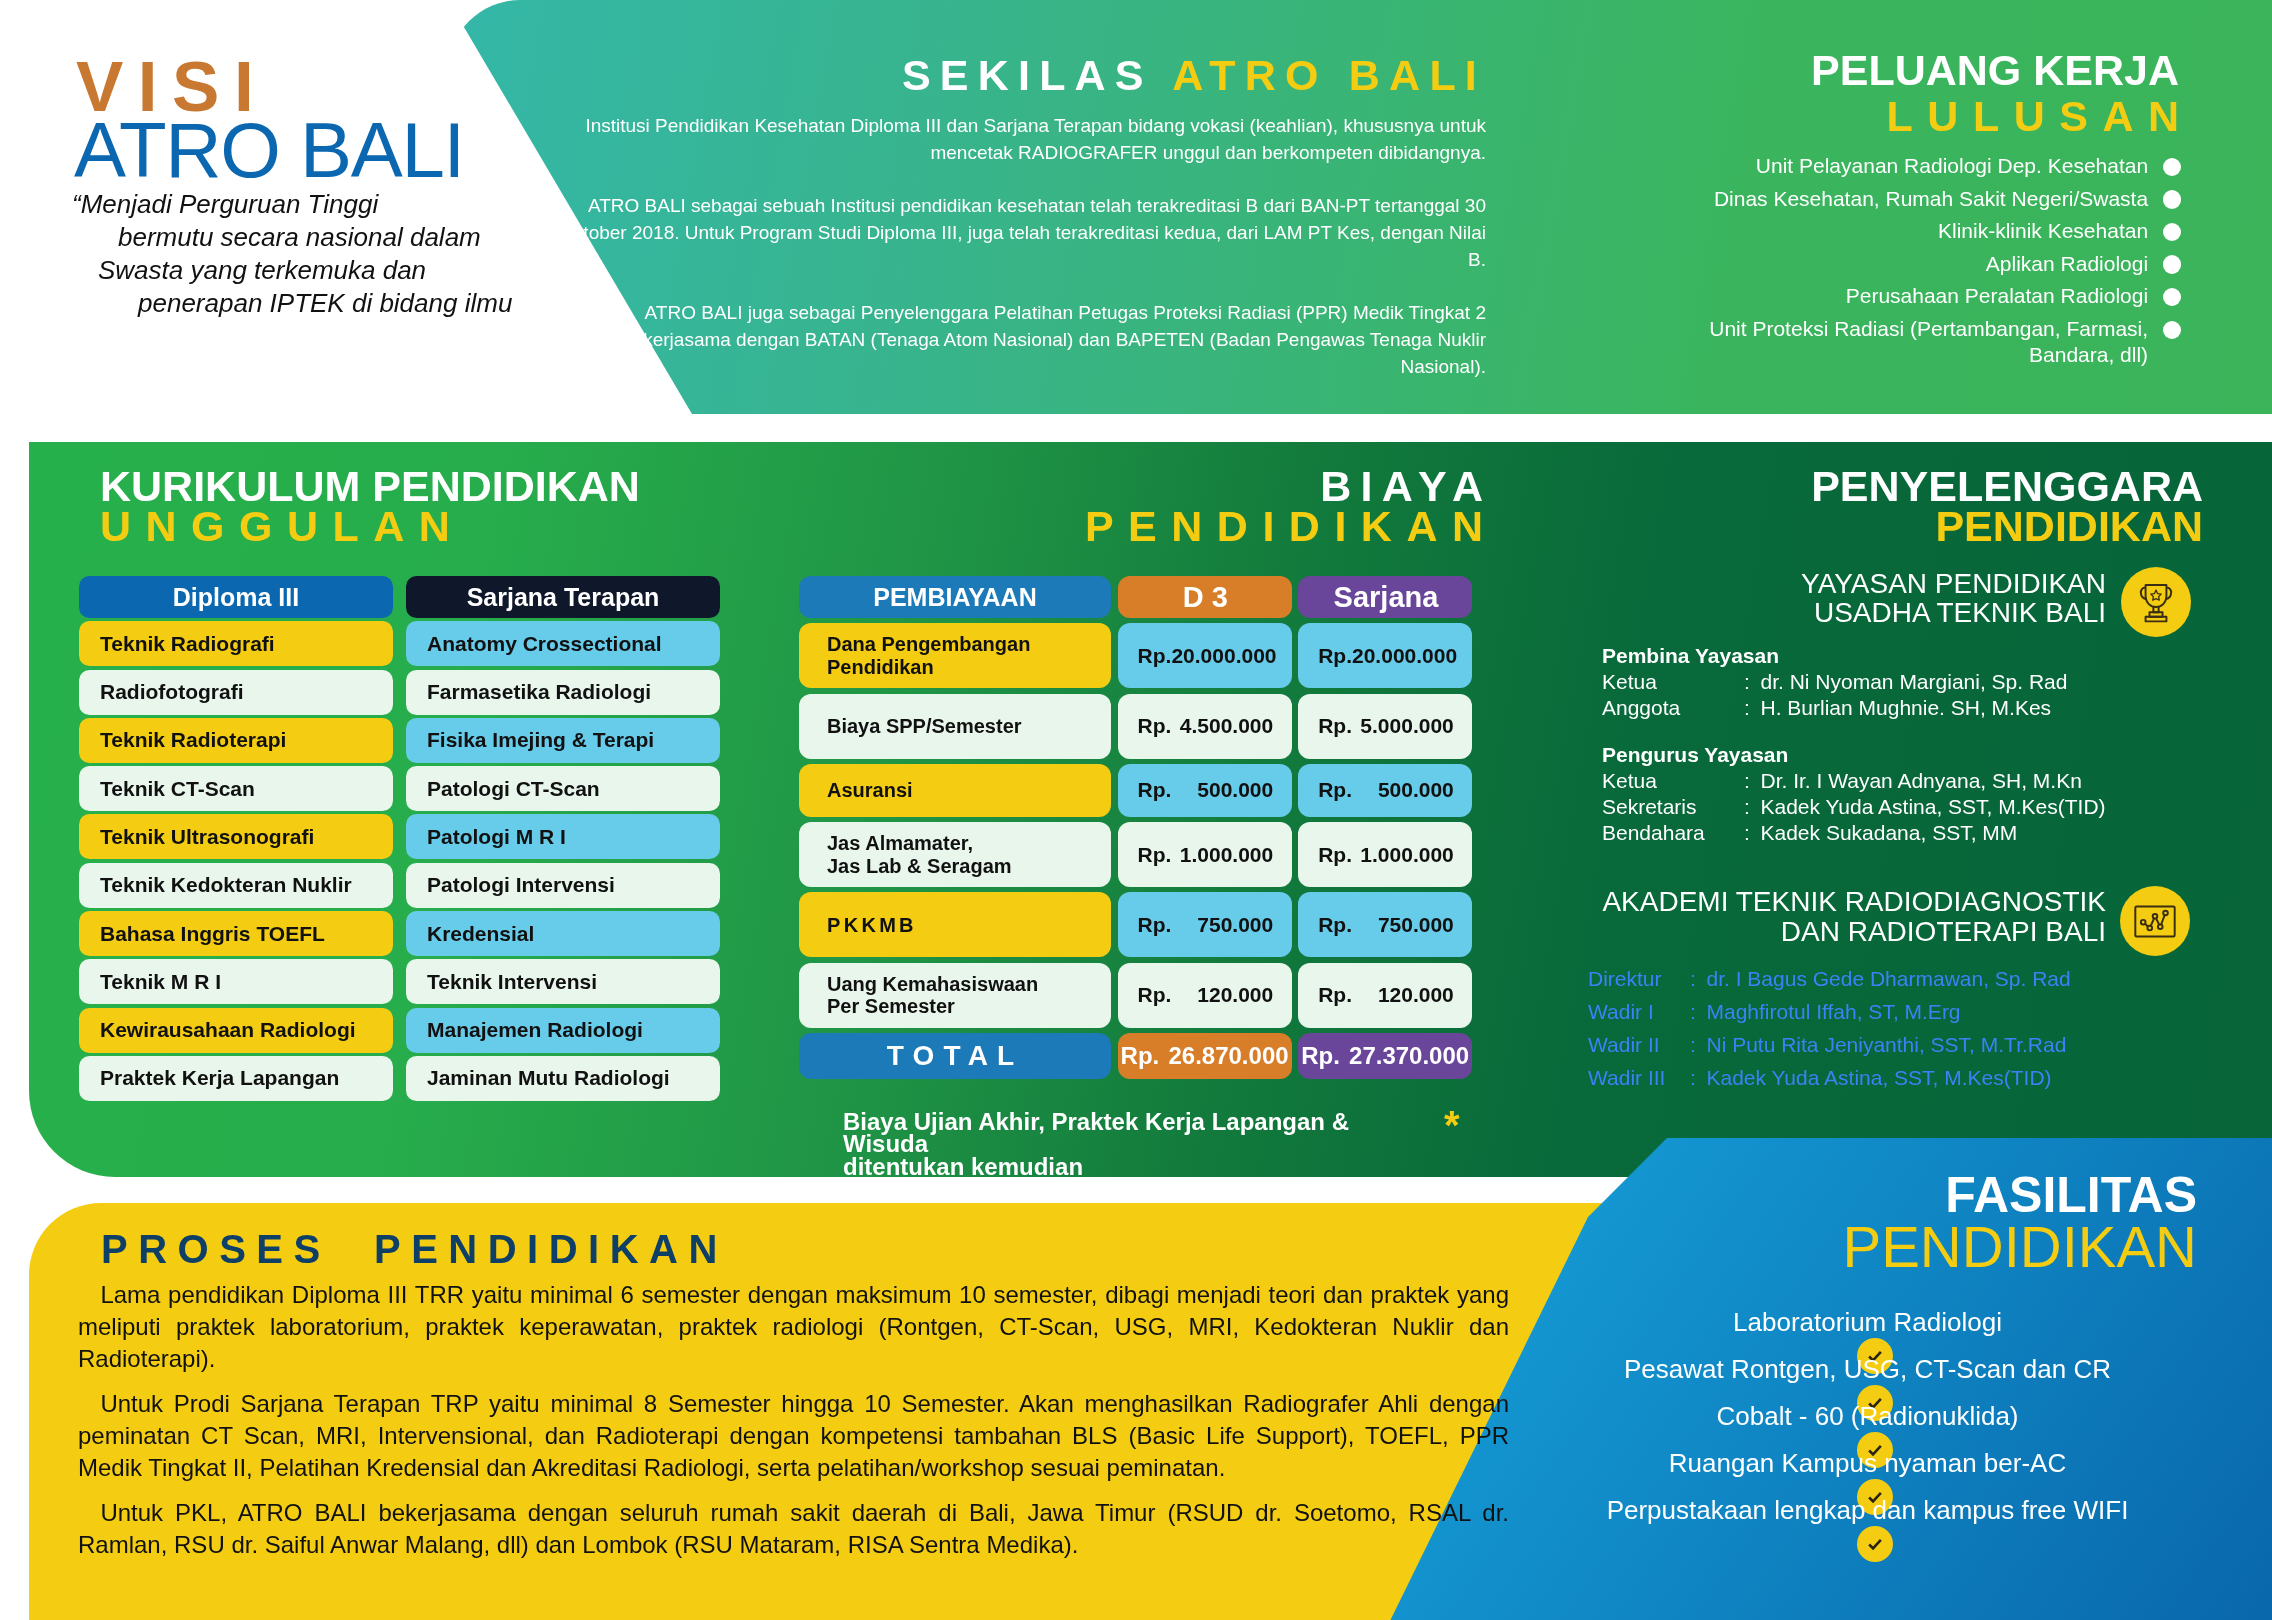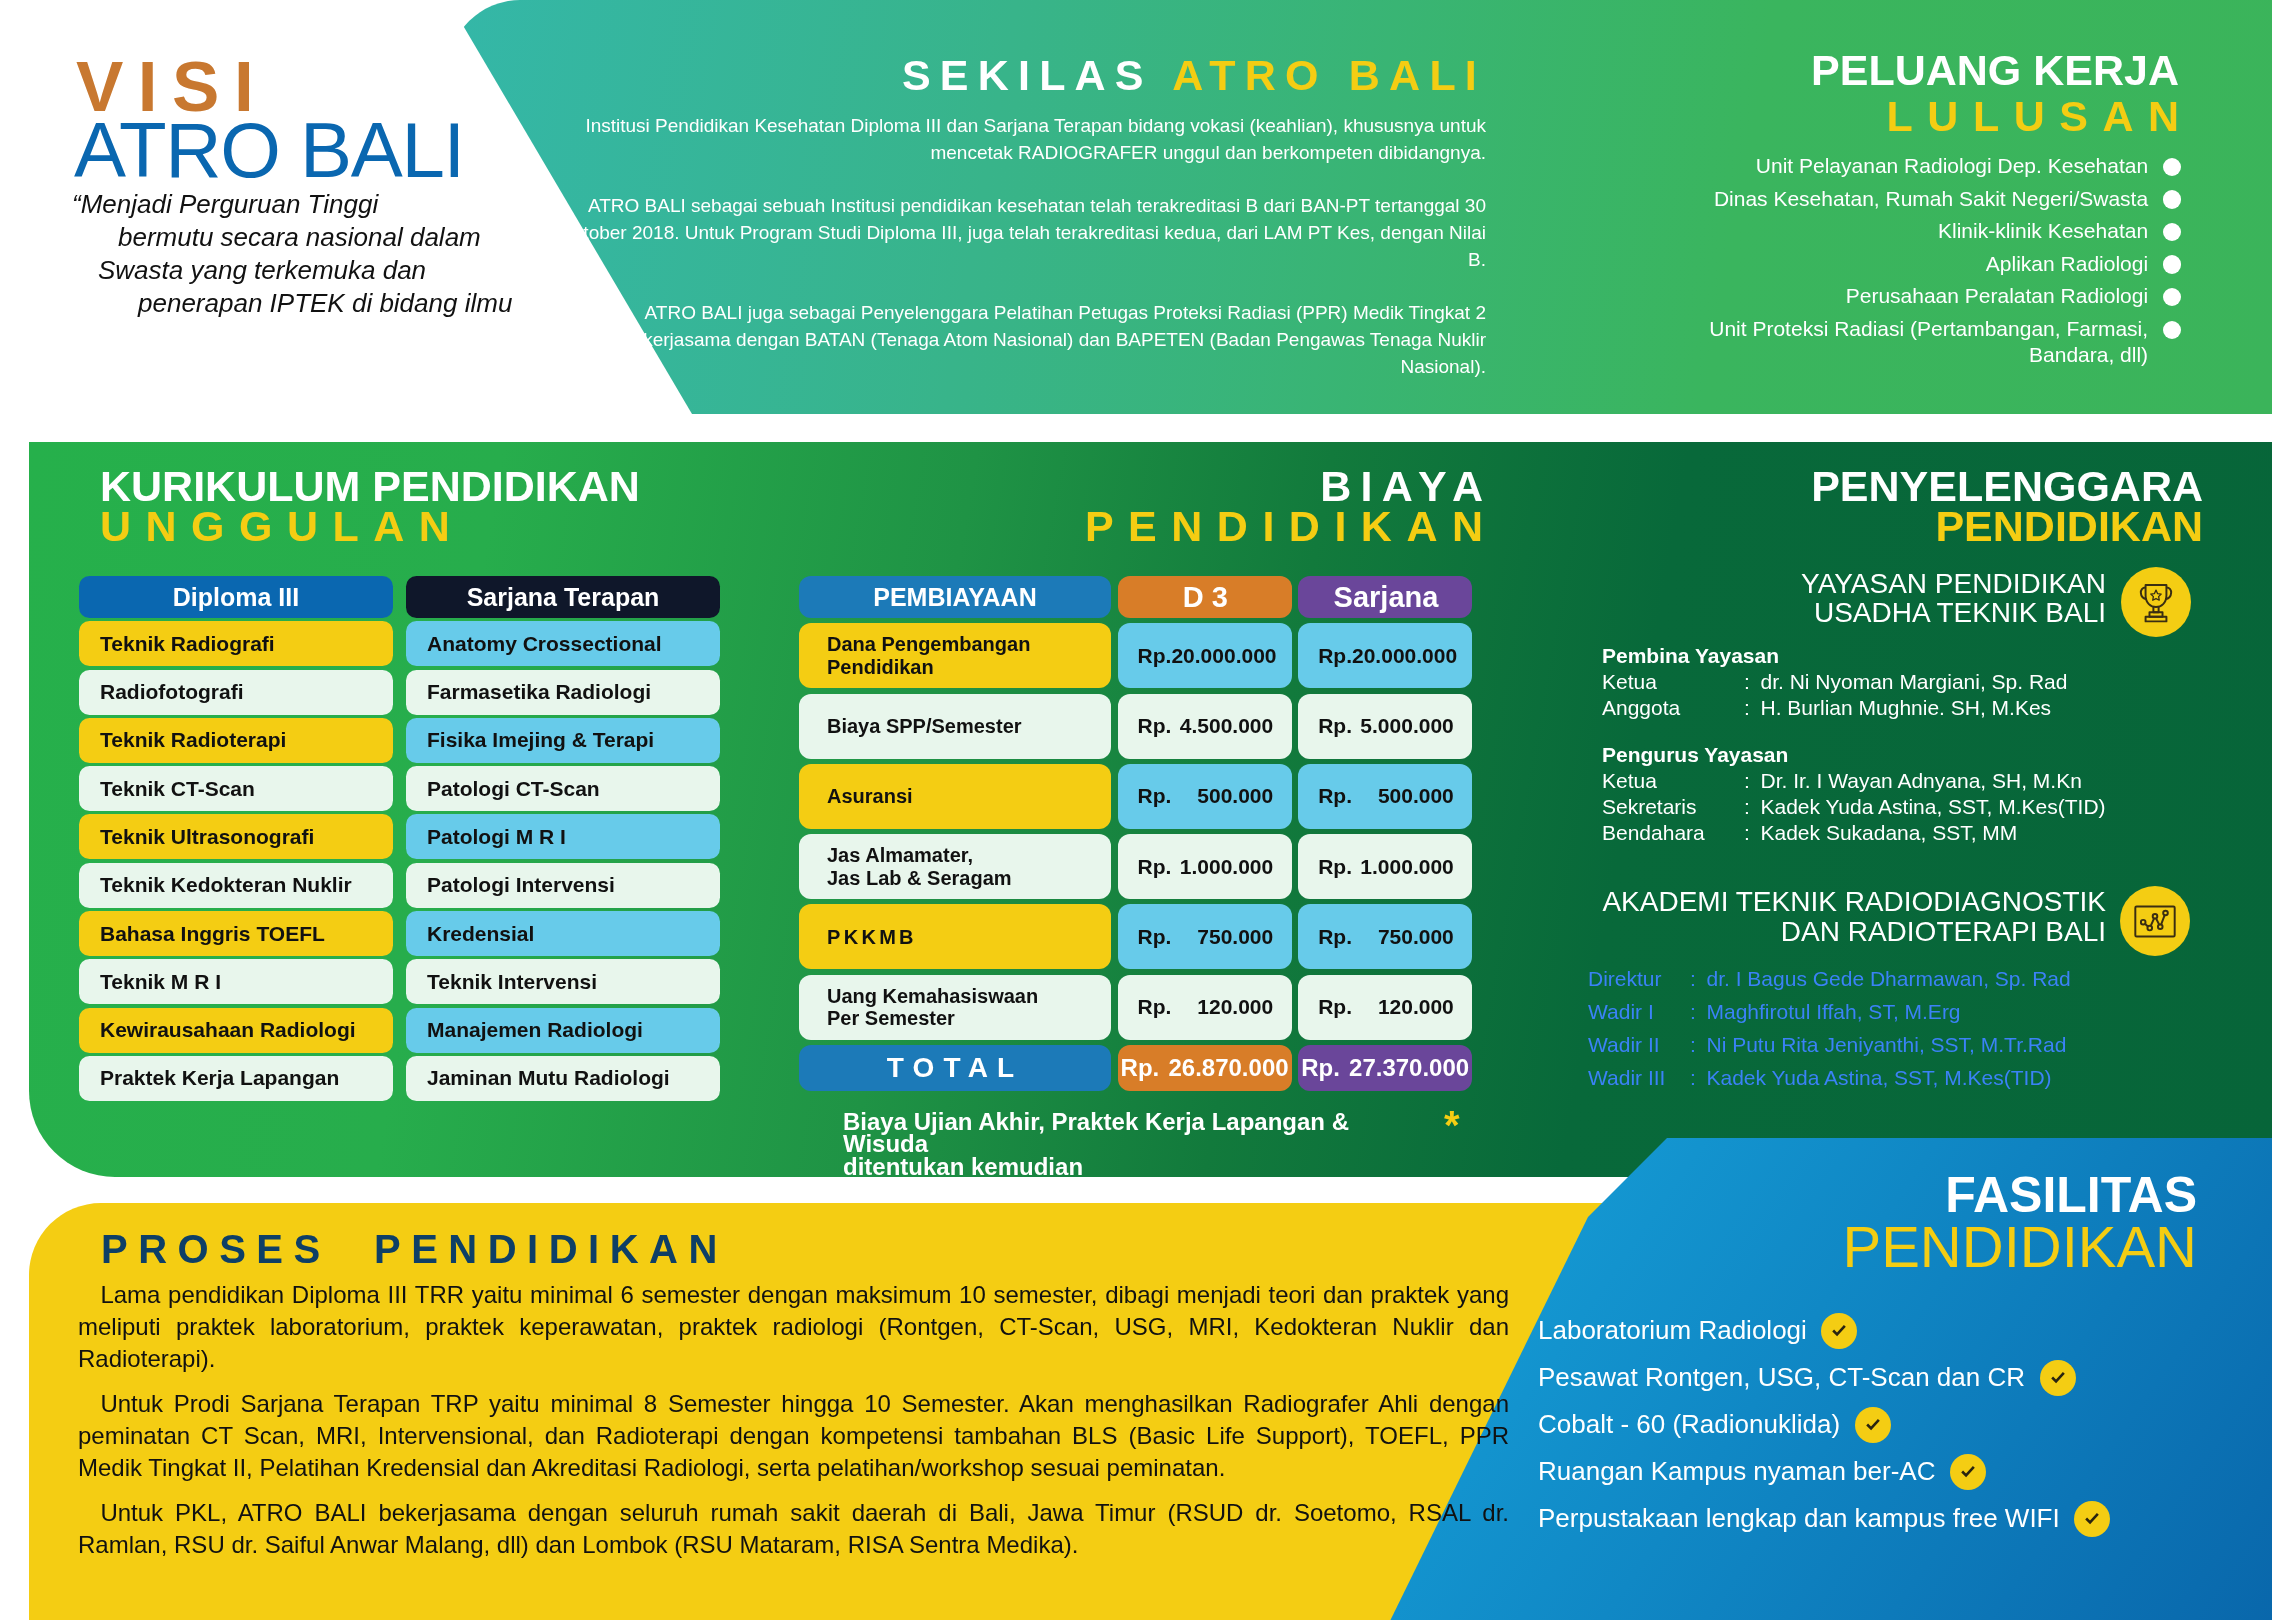--- a/index.html
+++ b/index.html
@@ -113,21 +113,21 @@
   
   .proses-title { left: 101px; top: 1227px; font-size: 40px; font-weight: 900; color: #0e3f66; letter-spacing: 10.5px; white-space: nowrap; }
   .proses-title .p2 { letter-spacing: 10.5px; font-weight: 700; }
   .proses-body { left: 78px; top: 1279px; width: 1431px; font-size: 24px; line-height: 32px; color: #111; text-align: justify; }
   .proses-body p { margin-bottom: 13px; text-indent: 22.4px; }
 
   
   .fas-t1 { right: 76px; top: 1166px; font-size: 50px; font-weight: 900; color: #fff; white-space: nowrap; }
   .fas-t2 { right: 76px; top: 1213px; font-size: 58px; font-weight: 400; color: #f4cd13; white-space: nowrap; }
   .fas-list { right: 76px; top: 1307px; width: 659px; }
-  .fas-item { display: flex; justify-content: flex-start; align-items: center; color: #fff; font-size: 26px; height: 47px; }
+  .fas-item { display: flex; justify-content: space-between; align-items: center; color: #fff; font-size: 26px; height: 47px; flex-direction: column; }
   .fas-item .chk { flex: none; width: 36px; height: 36px; border-radius: 50%; background: #f4cd13; margin-left: 14.5px; display: flex; align-items: center; justify-content: center; }
 </style>
 </head>
 <body>
 
 <div id="bg-mid-band"></div>
 <div id="bg-top-green-curve"></div>
 <div id="bg-white-card-round"></div>
 <div id="bg-yellow"></div>
 <div id="bg-blue-slant"></div>
@@ -236,21 +236,21 @@
     <div class="b-cell b-c1 bg-light">Biaya SPP/Semester</div>
     <div class="b-cell b-c2 bg-light">
         <span>Rp.</span>
         <span>4.500.000</span>
       </div>
     <div class="b-cell b-c3 bg-light">
         <span>Rp.</span>
         <span>5.000.000</span>
       </div>
   </div>
-  <div class="b-row" style="height:65px">
+  <div class="b-row" style="height:53px">
     <div class="b-cell b-c1 bg-yel">Asuransi</div>
     <div class="b-cell b-c2 bg-sky">
         <span>Rp.</span>
         <span>500.000</span>
       </div>
     <div class="b-cell b-c3 bg-sky">
         <span>Rp.</span>
         <span>500.000</span>
       </div>
   </div>

